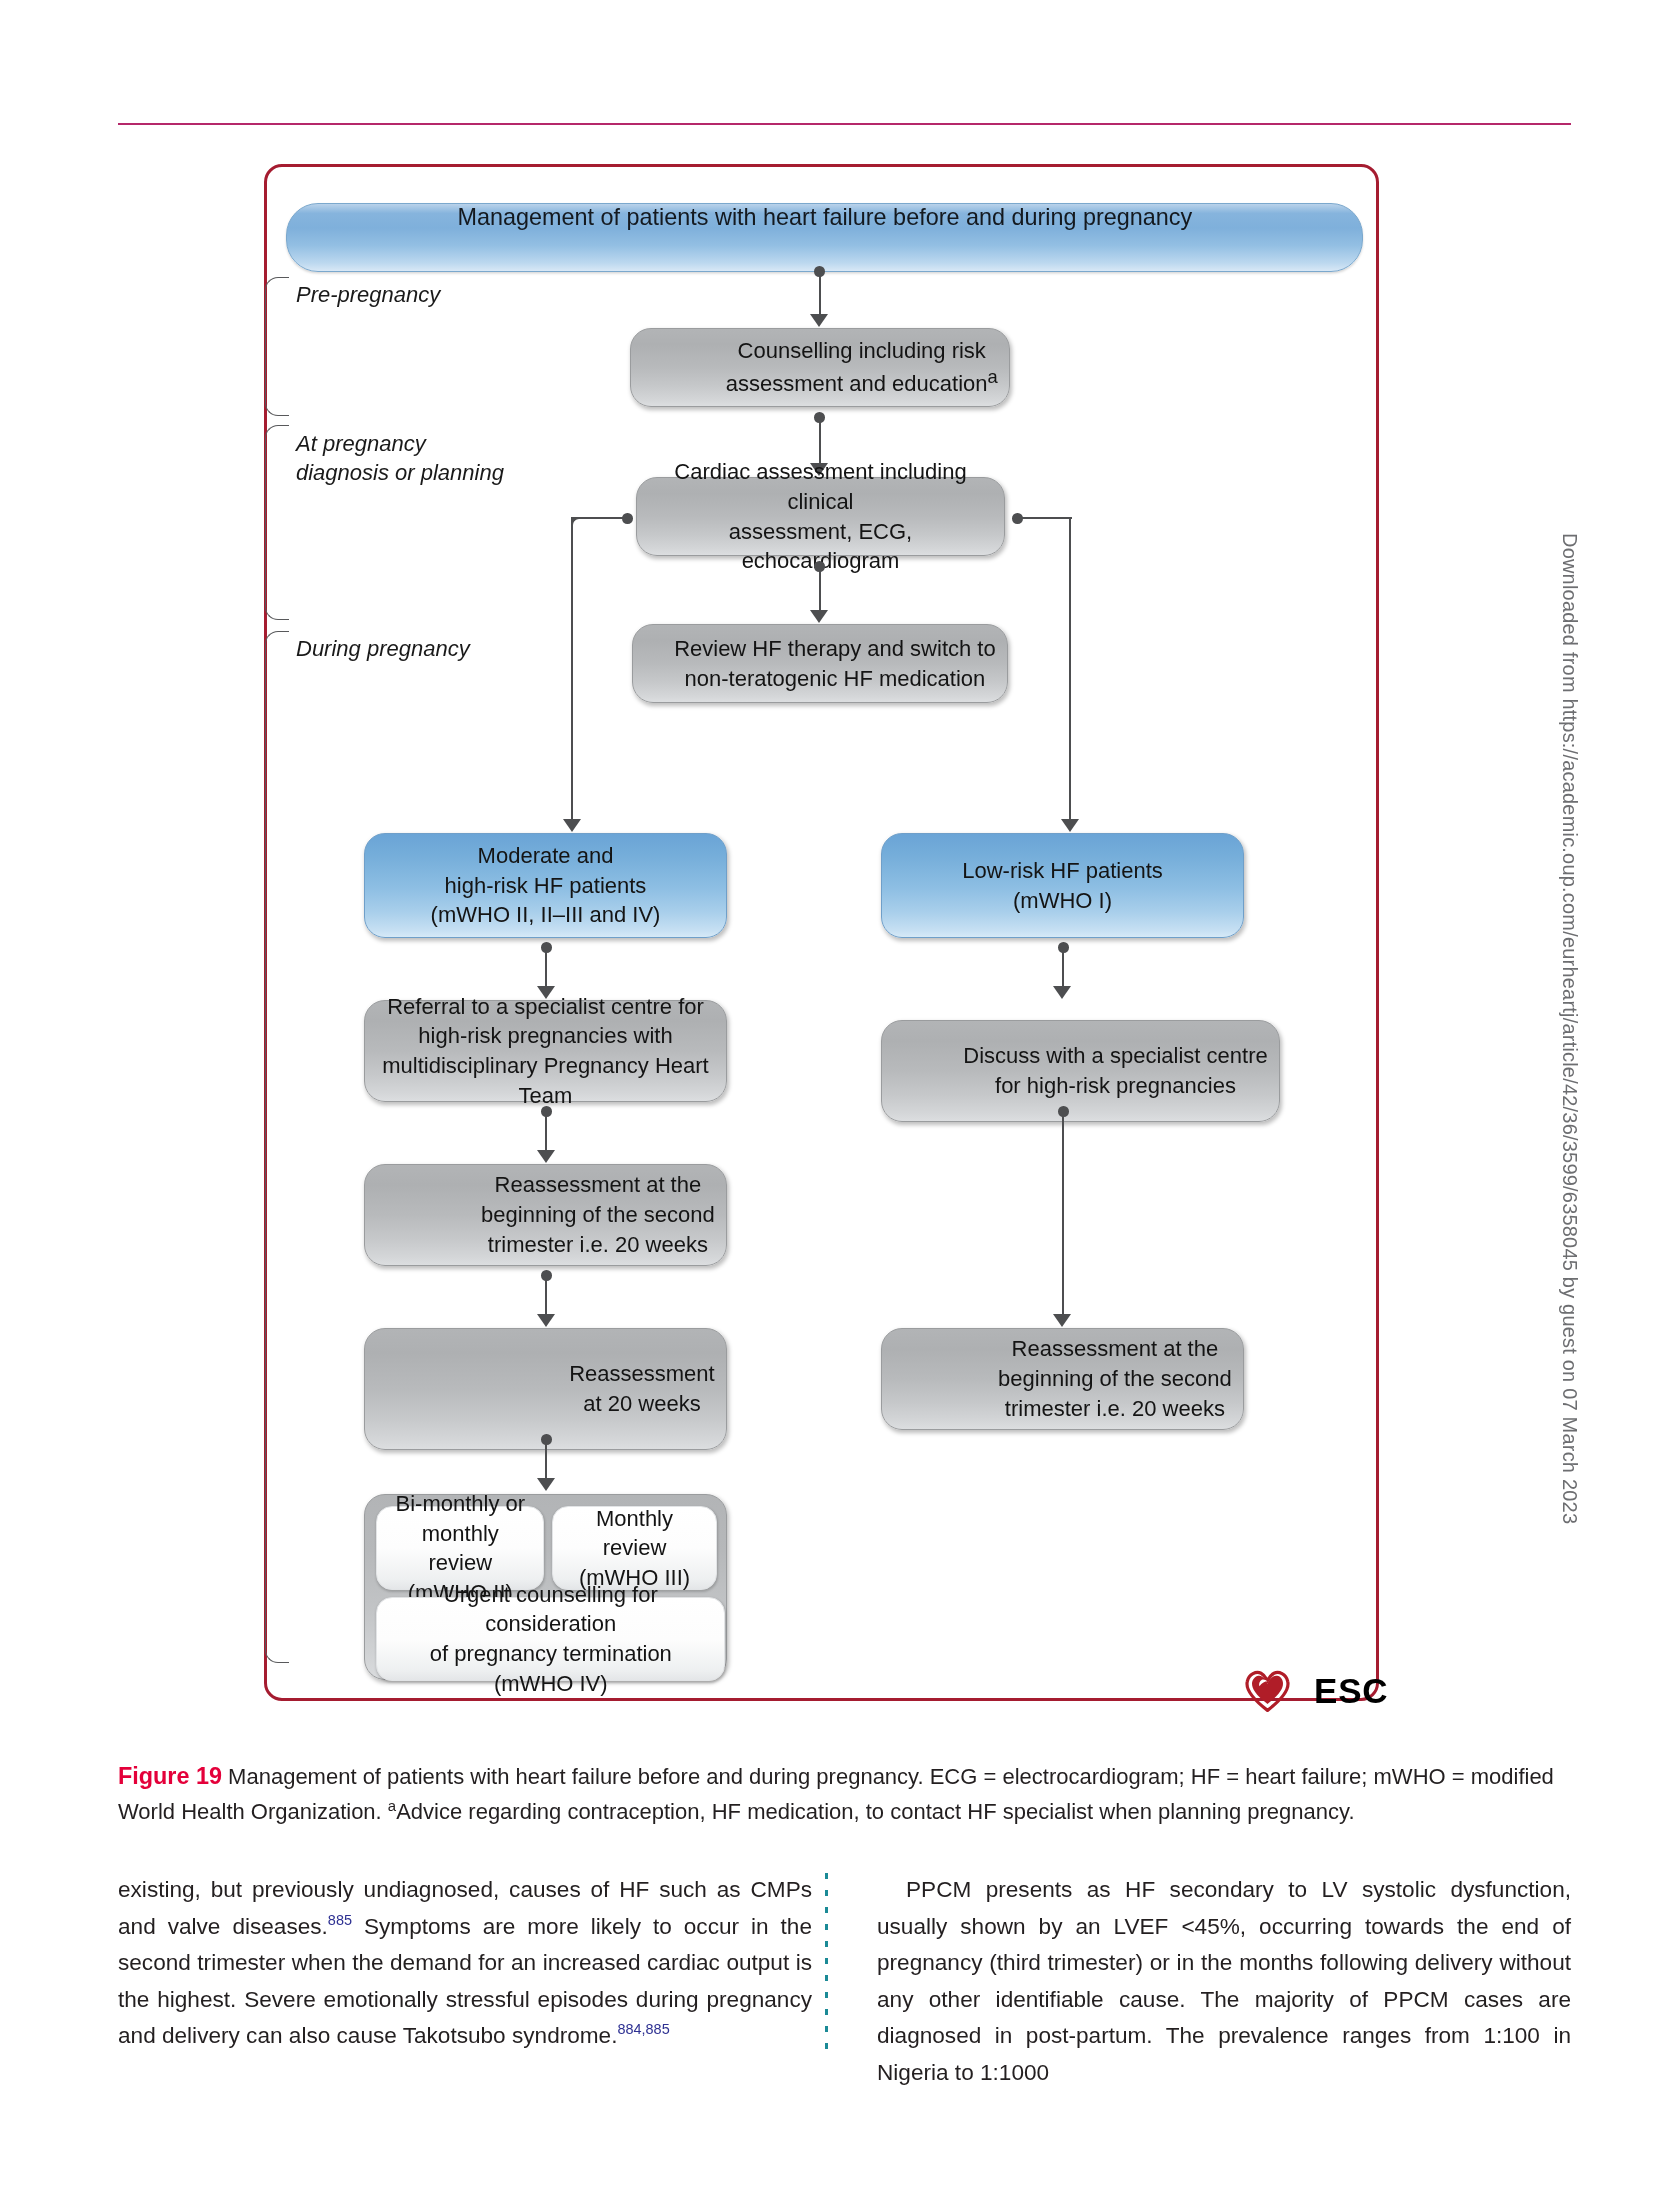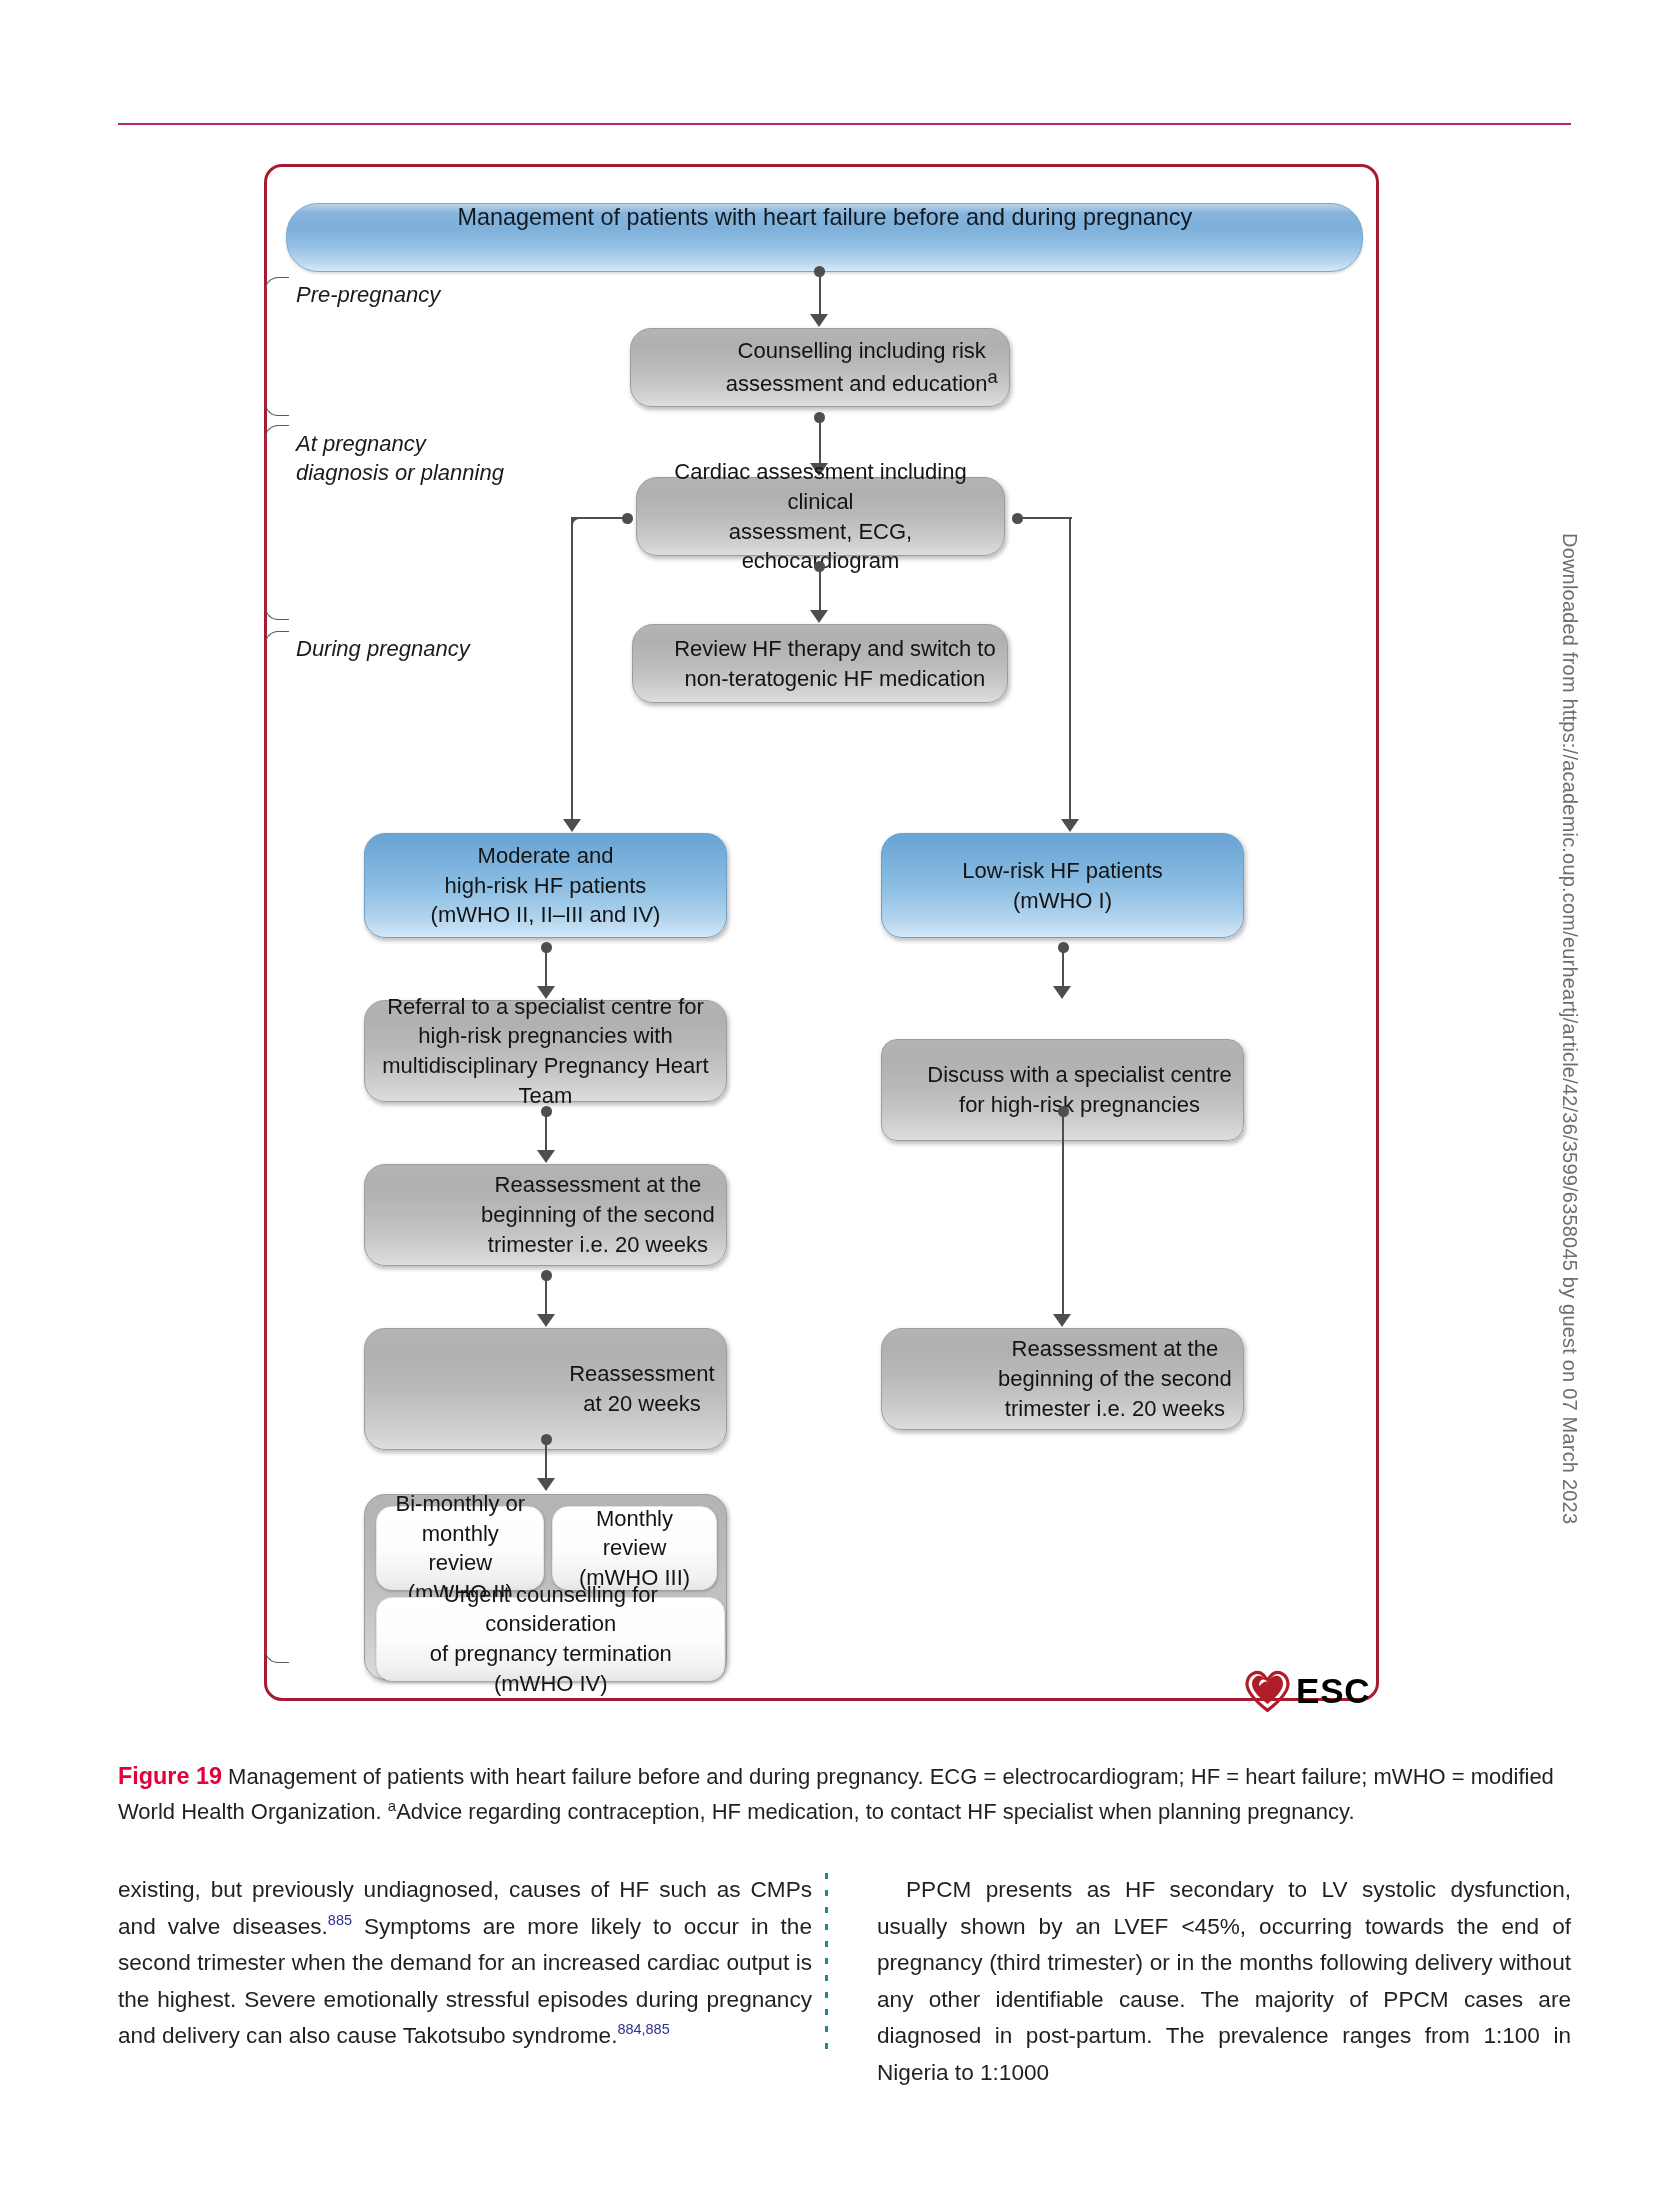--- a/index.html
+++ b/index.html
@@ -191,21 +191,21 @@
     background: transparent;
   }
 
   
   .esc-logo {
     position: absolute;
     left: 1244px;
     top: 1670px;
     display: flex;
     align-items: center;
-    gap: 5px;
+    gap: 23px;
   }
   .esc-word {
     font-size: 35px;
     font-weight: bold;
     color: #000;
     letter-spacing: 0.8px;
   }
 
   
   .caption {
@@ -368,21 +368,21 @@
         <span class="txt">Urgent counselling for consideration
 of pregnancy termination
 (mWHO IV)</span>
       </div>
     </div>
 
     <div class="dot" style="left:791px; top:775px;"></div>
     <div class="vline" style="left:795px; top:778px; height:42px;"></div>
     <div class="arrowhead" style="left:786px; top:819px;"></div>
 
-    <div class="node gray" style="left:614px; top:872px; width:363px; height:102px;border-radius:16px;">
+    <div class="node gray" style="left:614px; top:853px; width:399px; height:102px;">
       <span class="txt">Discuss with a specialist centre
 for high-risk pregnancies</span>
     </div>
 
     <div class="dot" style="left:791px; top:939px;"></div>
     <div class="vline" style="left:795px; top:942px; height:206px;"></div>
     <div class="arrowhead" style="left:786px; top:1147px;"></div>
 
     <div class="node gray" style="left:614px; top:1161px; width:363px; height:102px;">
       <span class="txt">Reassessment at the

